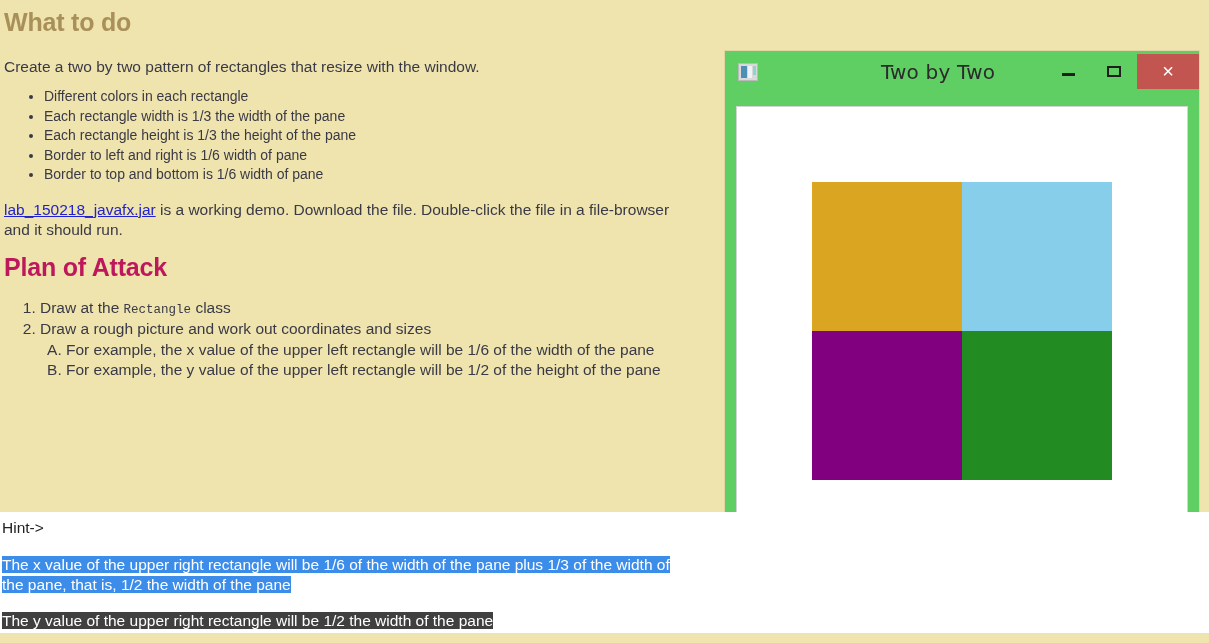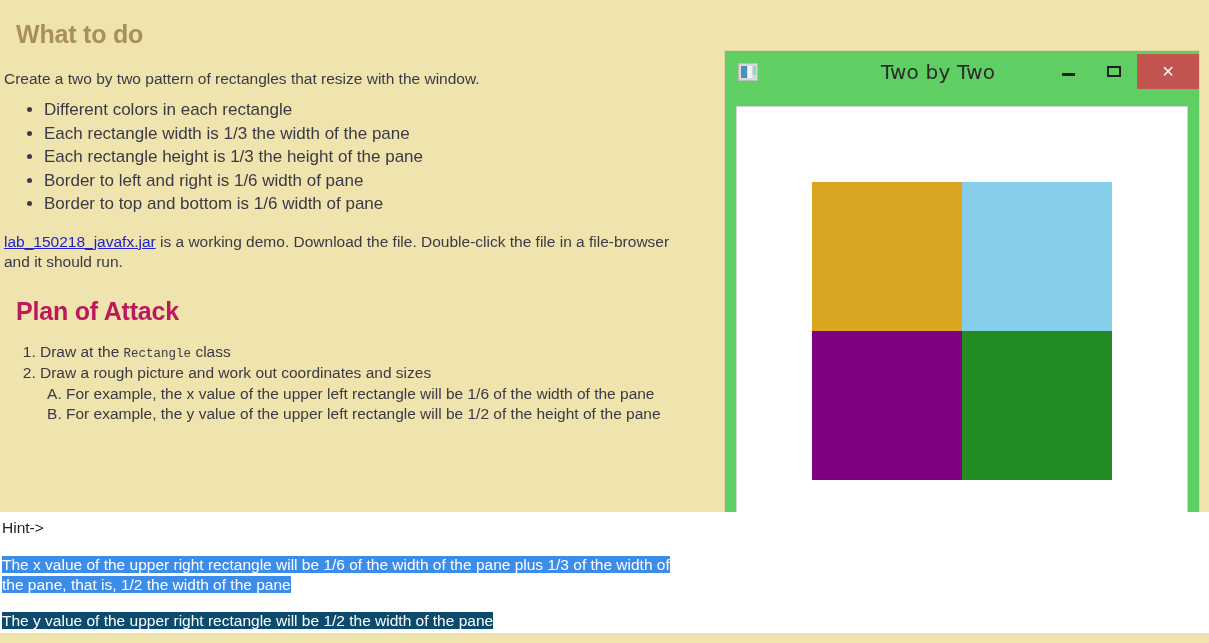--- a/index.html
+++ b/index.html
@@ -33,40 +33,40 @@
     box-sizing: border-box;
     color: #3a3a46;
     font-size: 15.5px;
     line-height: 1.32;
   }
 
   h1.sec-title {
     font-size: 25px;
     font-weight: bold;
     color: #A89058;
-    margin: 12px;
+    margin: 0;
     padding: 6px 0 0 0;
     letter-spacing: -0.2px;
   }
   h1.sec-title.second { padding-top: 10px; }
 
   p.para {
     margin: 18px 0 10px 0;
     font-size: 15.5px;
     color: #3a3a46;
   }
 
   ul.bullets {
     margin: 4px 0 6px 0;
     padding-left: 40px;
     list-style-type: disc;
   }
   ul.bullets li {
     margin: 0 0 1px 0;
-    font-size: 17px;
+    font-size: 14px;
     color: #3a3a46;
   }
 
   p.demo-para {
     margin: 16px 0 0 0;
     font-size: 15.5px;
     max-width: 690px;
   }
 
   a.link {
@@ -300,17 +300,17 @@
       <div class="rect" id="rect-tl" style="background: rgb(218, 165, 32);"></div>
       <div class="rect" id="rect-tr" style="background: rgb(135, 206, 235);"></div>
       <div class="rect" id="rect-bl" style="background: rgb(128, 0, 128);"></div>
       <div class="rect" id="rect-br" style="background: rgb(34, 139, 34);"></div>
     </div>
   </div>
 
   <div id="hint-panel">
     <div class="hint-label">Hint-&gt;</div>
     <div class="hint-block"><span class="hl" style="background: rgb(60, 140, 234); color: rgb(255, 255, 255);">The x value of the upper right rectangle will be 1/6 of the width of the pane plus 1/3 of the width of the pane, that is, 1/2 the width of the pane</span></div>
-    <div class="hint-block"><span class="hl" style="background: #0c4a6e; color: rgb(255, 255, 255);">The y value of the upper right rectangle will be 1/2 the width of the pane</span></div>
+    <div class="hint-block"><span class="hl" style="background: #404040; color: rgb(255, 255, 255);">The y value of the upper right rectangle will be 1/2 the width of the pane</span></div>
   </div>
 
   <div id="bottom-strip"></div>
 </div>
 
 </body></html>

